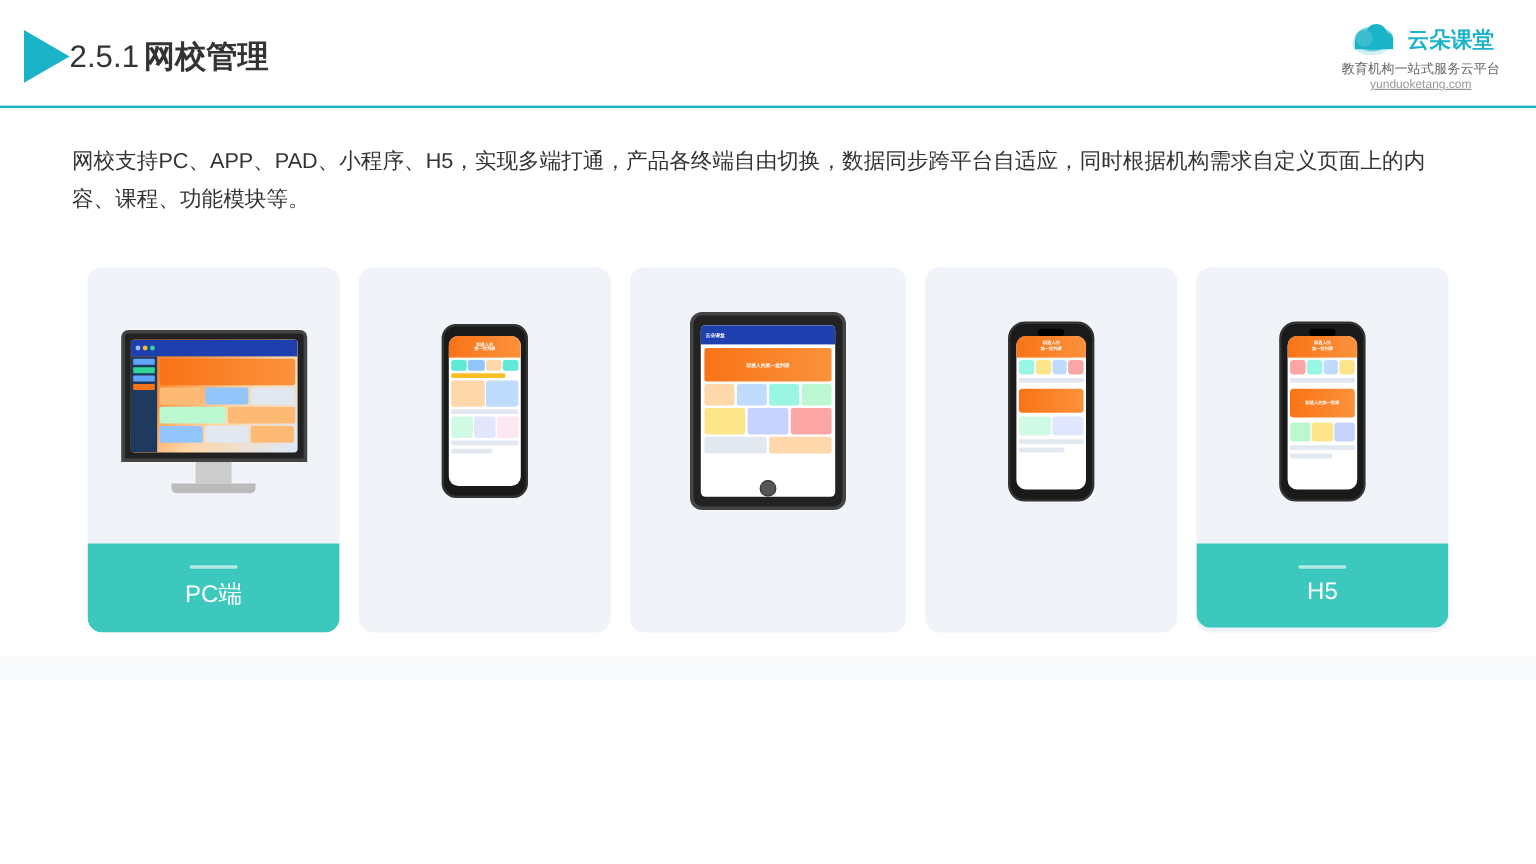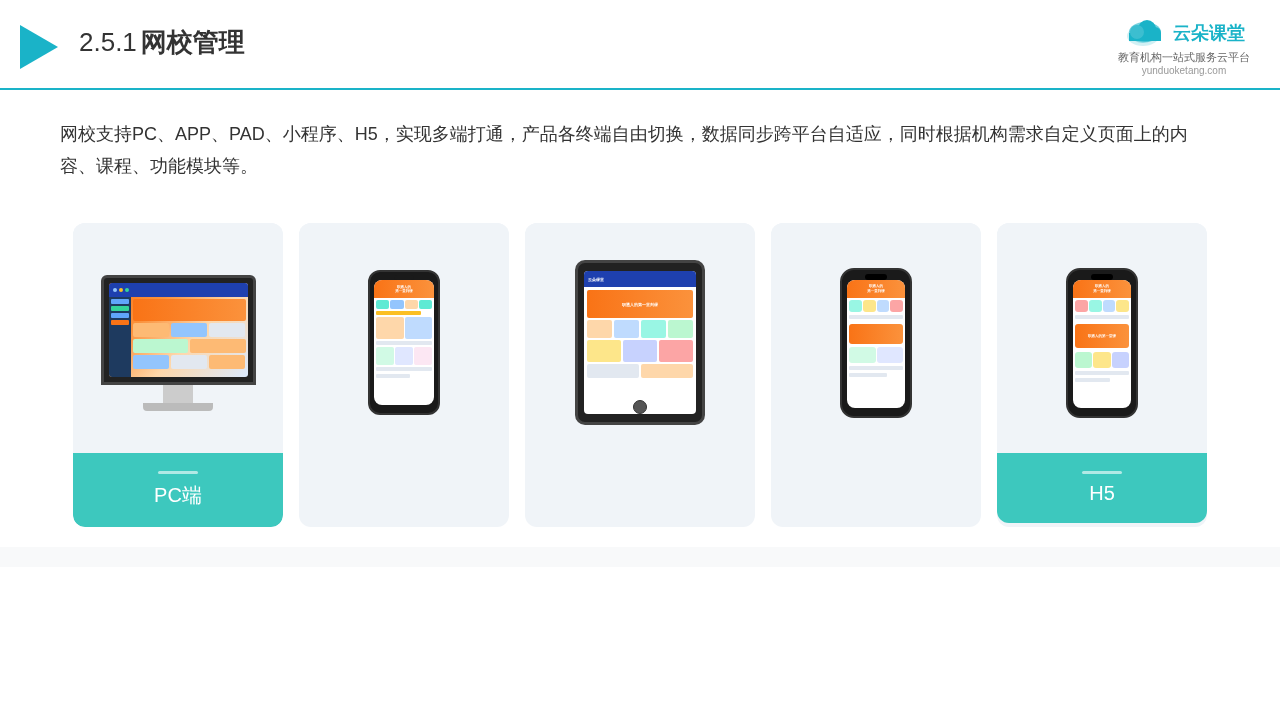--- a/index.html
+++ b/index.html
@@ -14,22 +14,22 @@
     
     .header {
       display: flex;
       align-items: center;
       justify-content: space-between;
       padding: 18px 30px 12px 20px;
       border-bottom: 2px solid #1ab3c8;
     }
     .header-left {
       display: flex;
-      align-items: flex-start;
-      gap: 21px;
+      align-items: center;
+      gap: 0;
     }
     .logo-triangle {
       width: 0;
       height: 0;
       border-top: 22px solid transparent;
       border-bottom: 22px solid transparent;
       border-left: 38px solid #1ab3c8;
     }
     .page-title {
       font-size: 26px;
@@ -63,20 +63,21 @@
     }
     .brand-tagline {
       font-size: 11px;
       color: #666;
       text-align: center;
       margin-top: 2px;
     }
     .brand-url {
       font-size: 10px;
       color: #999;
+      text-decoration: underline;
     }
 
     
     .description {
       padding: 28px 60px 10px 60px;
       font-size: 18px;
       color: #333;
       line-height: 1.8;
     }
 

